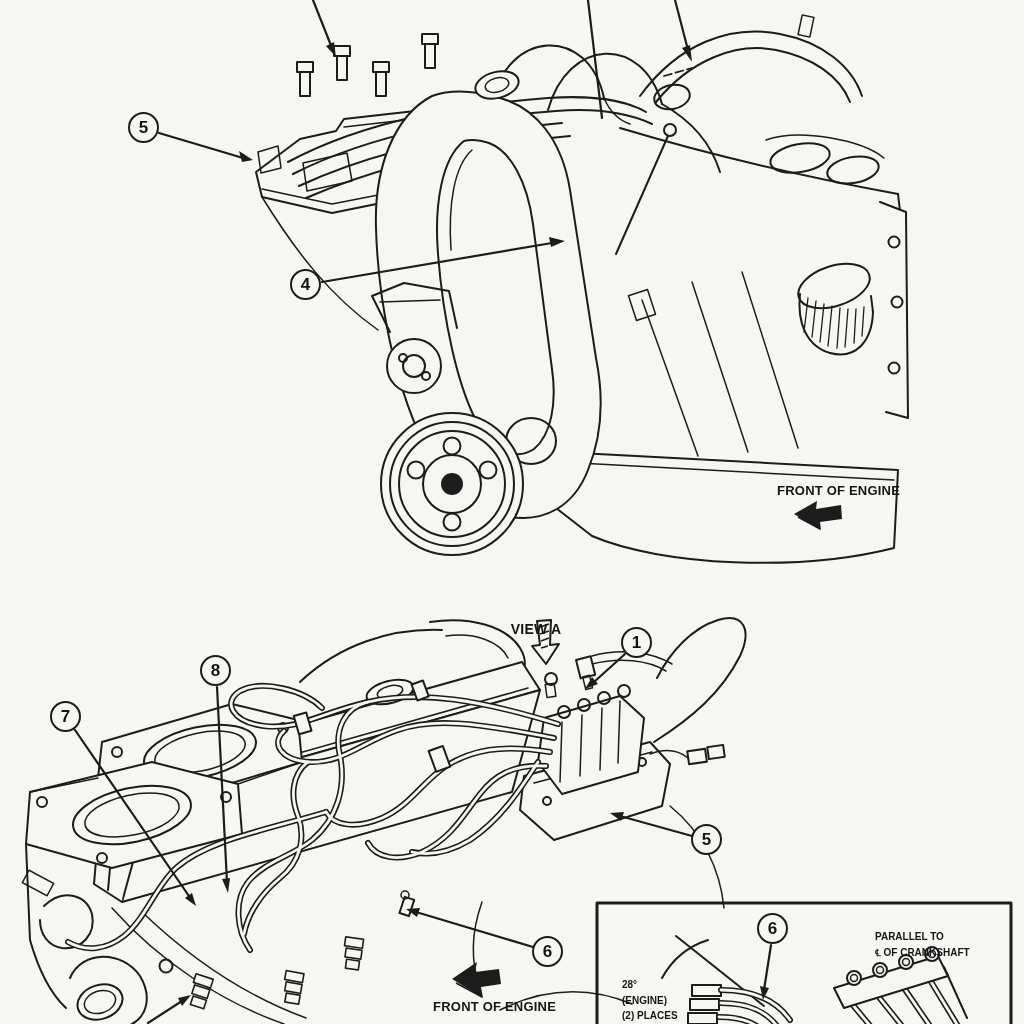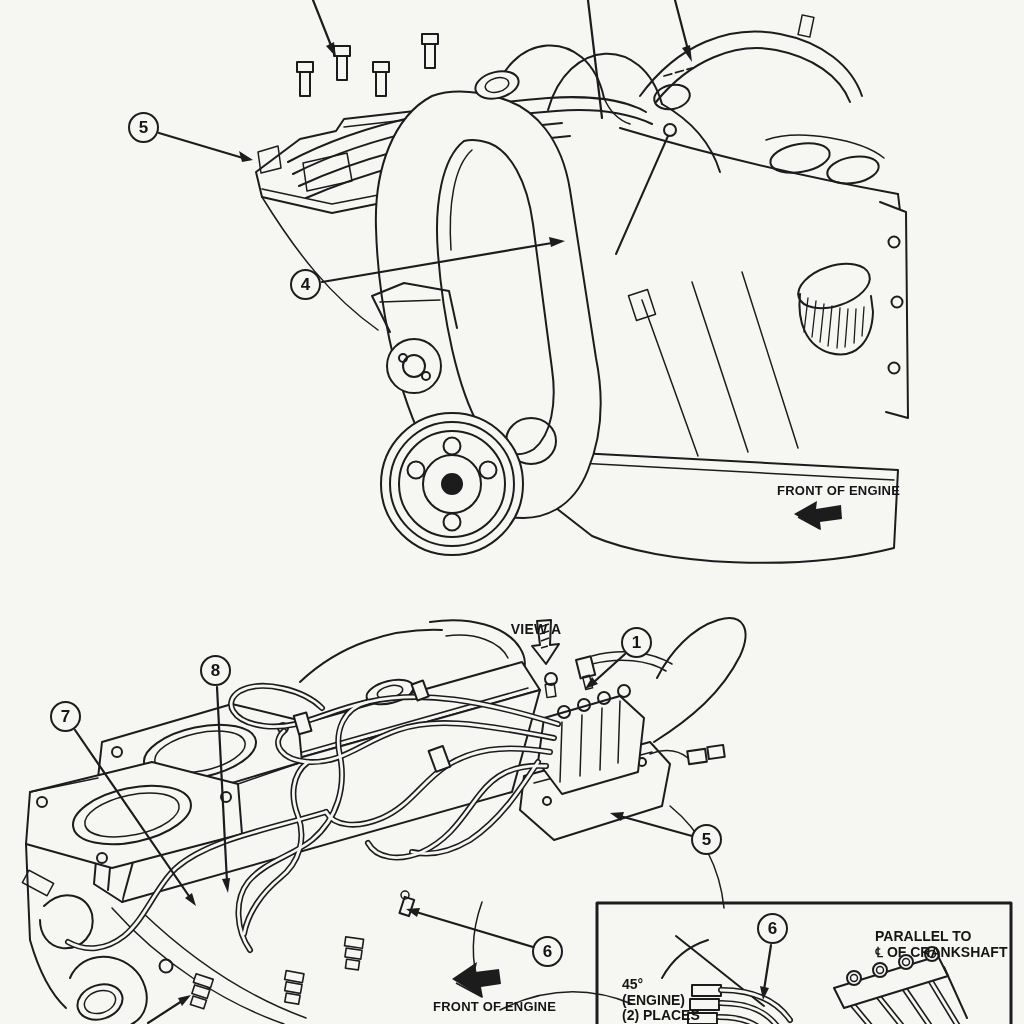--- a/index.html
+++ b/index.html
@@ -14,21 +14,21 @@
   .figure svg{position:absolute;left:0;top:0;}
   .lbl{
     position:absolute;
     font-weight:bold;
     color:#151515;
     letter-spacing:0.2px;
     white-space:nowrap;
   }
   .lbl-front{font-size:13px;width:160px;text-align:right;}
   .lbl-viewa{font-size:14px;width:96px;text-align:center;}
-  .lbl-note{font-size:14px;line-height:15.5px;letter-spacing:0;}
+  .lbl-note{font-size:10px;line-height:15.5px;letter-spacing:0;}
   .callout{
     position:absolute;
     width:27px;height:27px;
     border:2.5px solid #1c1c1c;
     border-radius:50%;
     background:#f6f6f3;
     display:flex;align-items:center;justify-content:center;
     font-size:17px;font-weight:bold;color:#151515;
     z-index:5;
   }
@@ -371,21 +371,21 @@
     <span>6</span>
   </div>
 
   <div class="lbl lbl-front" style="left:740px;top:483px;">FRONT OF ENGINE</div>
 
   <div class="lbl lbl-viewa" style="left:488px;top:600px;margin-top:21px;">VIEW A</div>
 
   <div class="lbl lbl-front" style="left:396px;top:999px;">FRONT OF ENGINE</div>
 
   <div class="lbl lbl-note" style="left:622px;top:977px;">
-    <div>45°</div>
+    <div>28°</div>
     <div>(ENGINE)</div>
     <div>(2) PLACES</div>
   </div>
 
   <div class="lbl lbl-note" style="left:875px;top:929px;">
     <div>PARALLEL TO</div>
     <div>℄ OF CRANKSHAFT</div>
   </div>
 
 </div>

